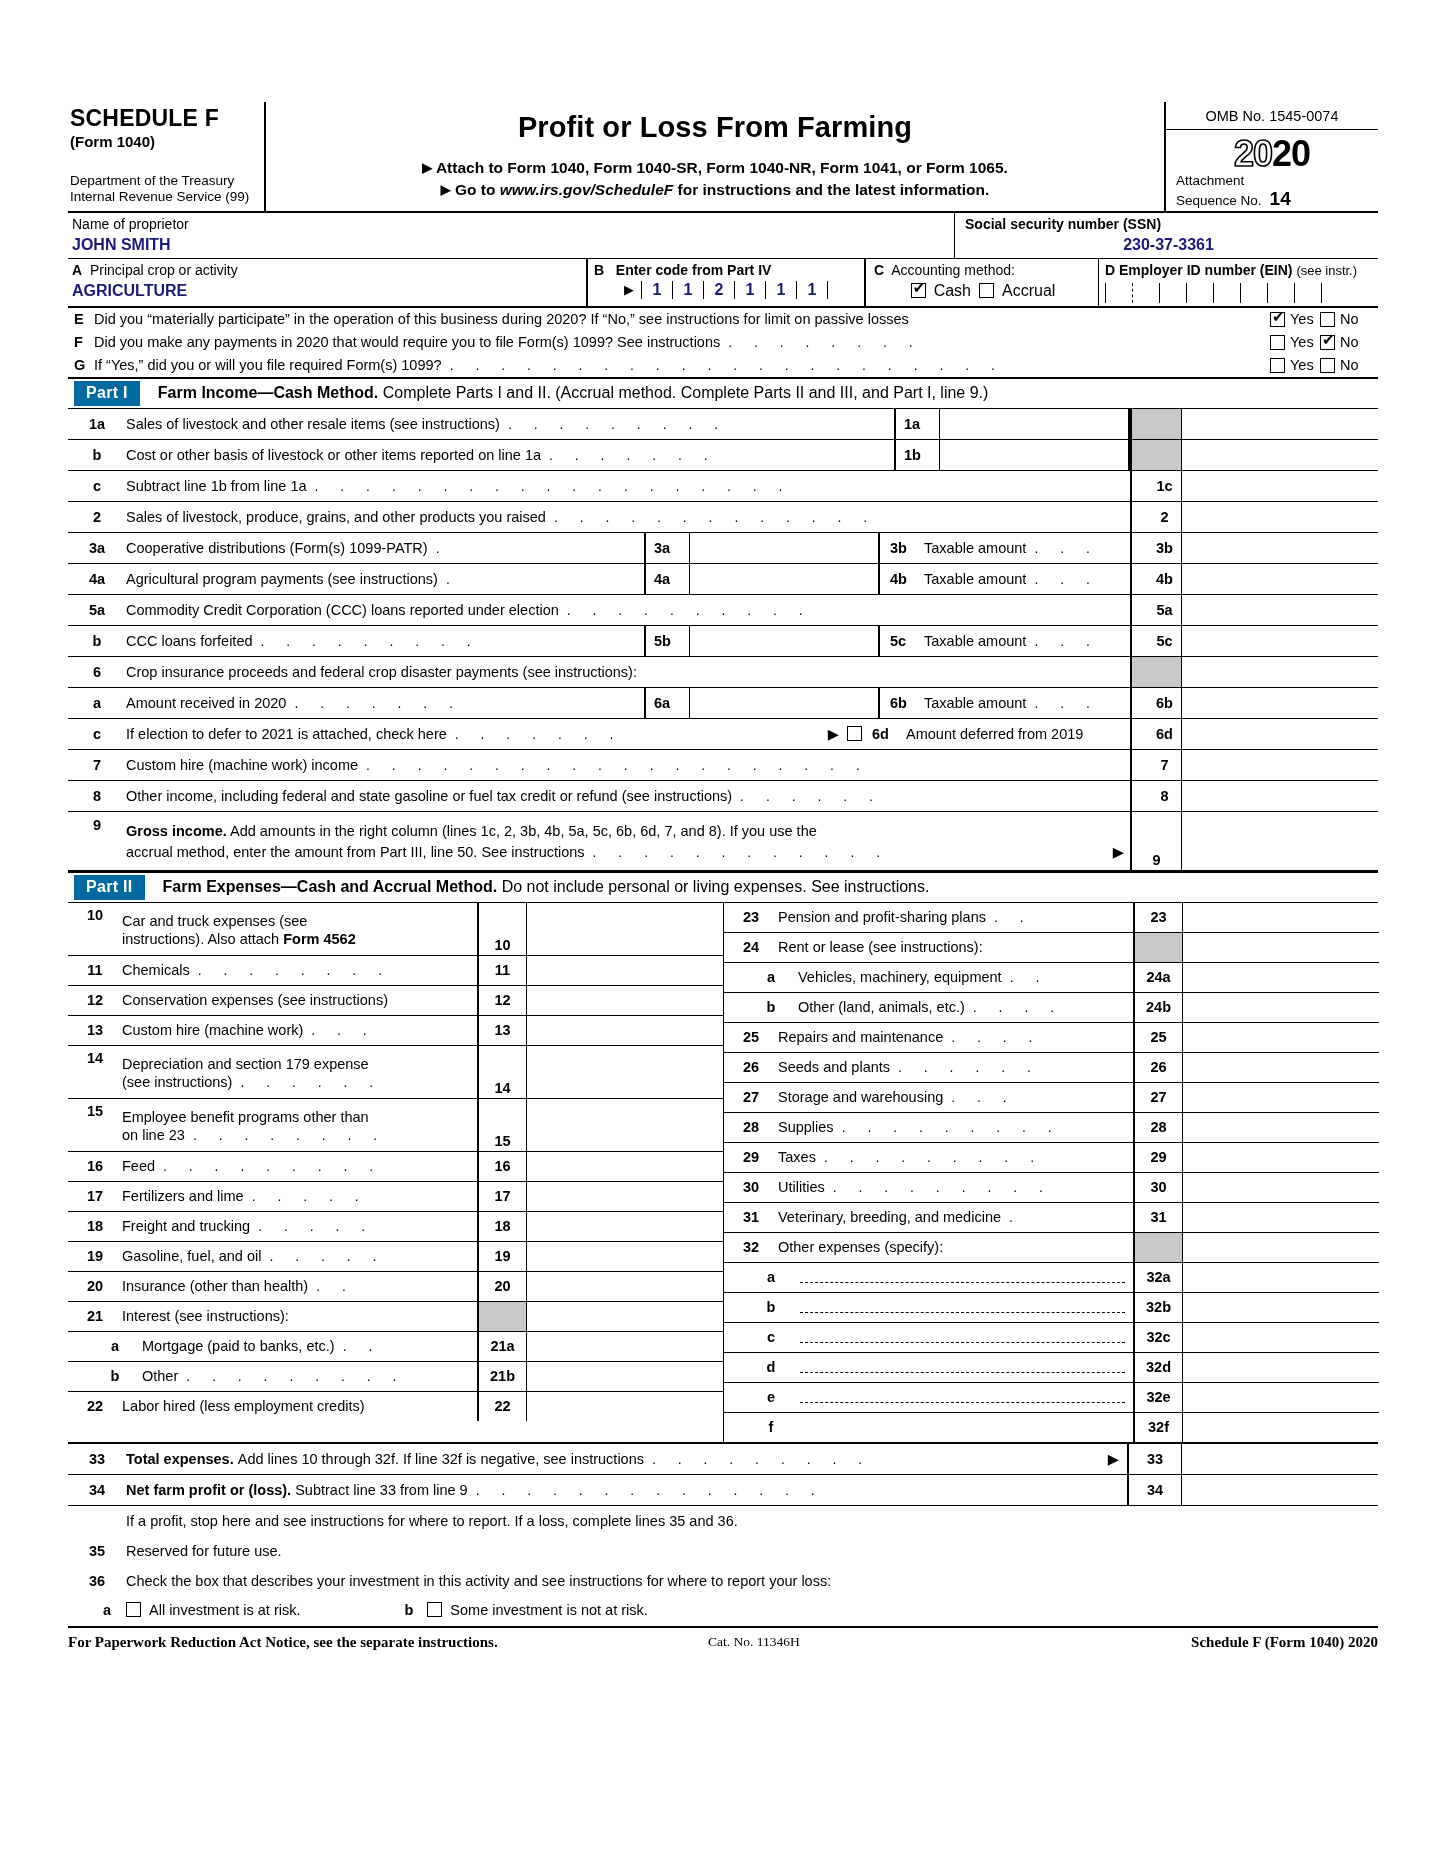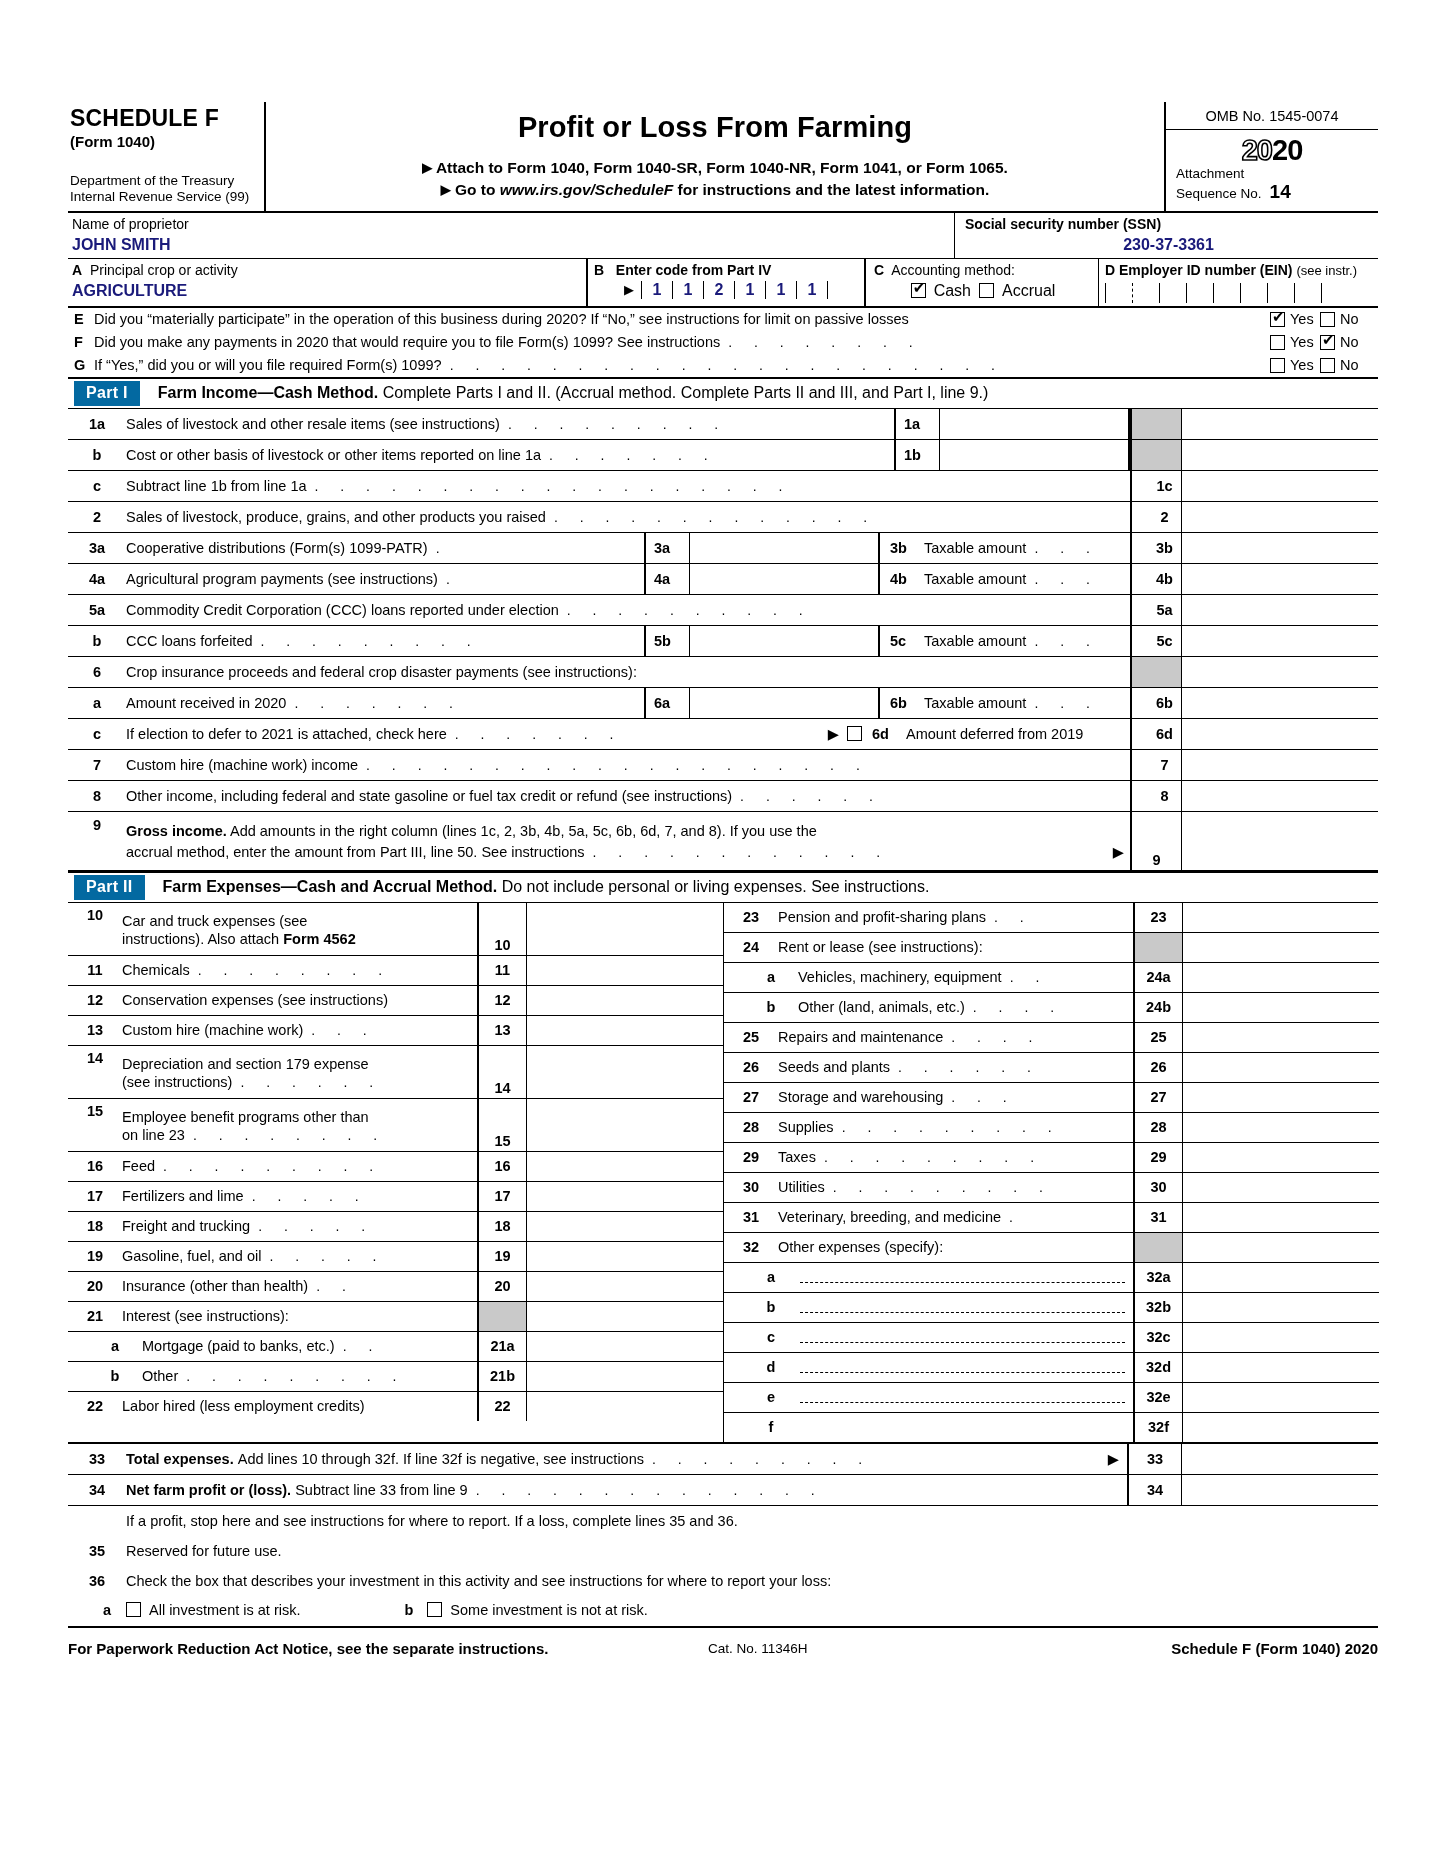--- a/index.html
+++ b/index.html
@@ -40,21 +40,21 @@
   .mh-left .t2{font-size:15px;font-weight:bold;margin-top:3px;}
   .mh-left .t3{font-size:13.5px;line-height:1.18;margin-top:23px;}
   .mh-mid{flex:1;border-left:2px solid #000;border-right:2px solid #000;
           padding:5px 10px 8px 10px;text-align:center;box-sizing:border-box;}
   .mh-mid .title{font-size:29px;font-weight:bold;letter-spacing:.1px;margin-top:4px;}
   .mh-mid .sub{font-size:15.5px;font-weight:bold;margin-top:15px;}
   .mh-mid .sub2{font-size:15.5px;font-weight:bold;margin-top:4px;}
   .arrowg{font-size:13px;vertical-align:1px;}
   .mh-right{width:212px;box-sizing:border-box;text-align:center;}
   .mh-right .omb{font-size:14.5px;padding:6px 0 5px;border-bottom:1px solid #000;}
-  .yr{font-size:29px;font-weight:bold;line-height:1;margin:6px 0 1px;letter-spacing:-1px;}
+  .yr{font-size:36px;font-weight:bold;line-height:1;margin:6px 0 1px;letter-spacing:-1px;}
   .yr .hollow{color:#fff;-webkit-text-stroke:1.6px #000;}
   .attach{font-size:13.5px;line-height:1.12;text-align:left;padding-left:10px;}
   .attach .seq{display:flex;align-items:baseline;}
   .attach .seqno{font-size:19px;font-weight:bold;margin-left:8px;}
 
   
   .idrow{display:flex;border-bottom:1px solid #000;}
   .id-name{flex:1;box-sizing:border-box;padding:3px 6px 4px 4px;}
   .id-ssn{width:424px;box-sizing:border-box;border-left:1px solid #000;
           padding:3px 6px 4px 10px;}
@@ -136,21 +136,21 @@
   .frow{display:flex;align-items:stretch;border-bottom:1px solid #000;min-height:30px;font-size:14.5px;}
   .frow .fn{width:58px;flex:0 0 58px;text-align:center;font-weight:bold;display:flex;align-items:center;justify-content:center;}
   .frow .fd{flex:1;display:flex;align-items:center;min-width:0;}
   .frow .fk{width:52px;flex:0 0 52px;border-left:2px solid #000;border-right:1.5px solid #000;
             font-weight:bold;display:flex;align-items:center;justify-content:center;}
   .frow .fb{width:196px;flex:0 0 196px;}
   .plainrow{display:flex;font-size:14.5px;min-height:30px;align-items:center;}
   .plainrow .fn{width:58px;flex:0 0 58px;text-align:center;font-weight:bold;}
   .plainrow .fn.sub{padding-left:20px;box-sizing:border-box;}
 
-  .foot{display:flex;align-items:center;border-top:2.5px solid #000;padding-top:12px;margin-top:2px;font-size:15px;}
+  .foot{display:flex;align-items:center;border-top:2.5px solid #000;padding-top:6px;margin-top:2px;font-size:15px;font-family:Liberation Serif, serif;}
   .foot .l{font-weight:bold;flex:0 0 640px;}
   .foot .c{flex:0 0 280px;font-size:13.5px;text-align:left;}
   .foot .r{flex:1;text-align:right;font-weight:bold;}
 </style>
 </head>
 <body>
 
 <div class="page">
  <div class="sheet">
 

